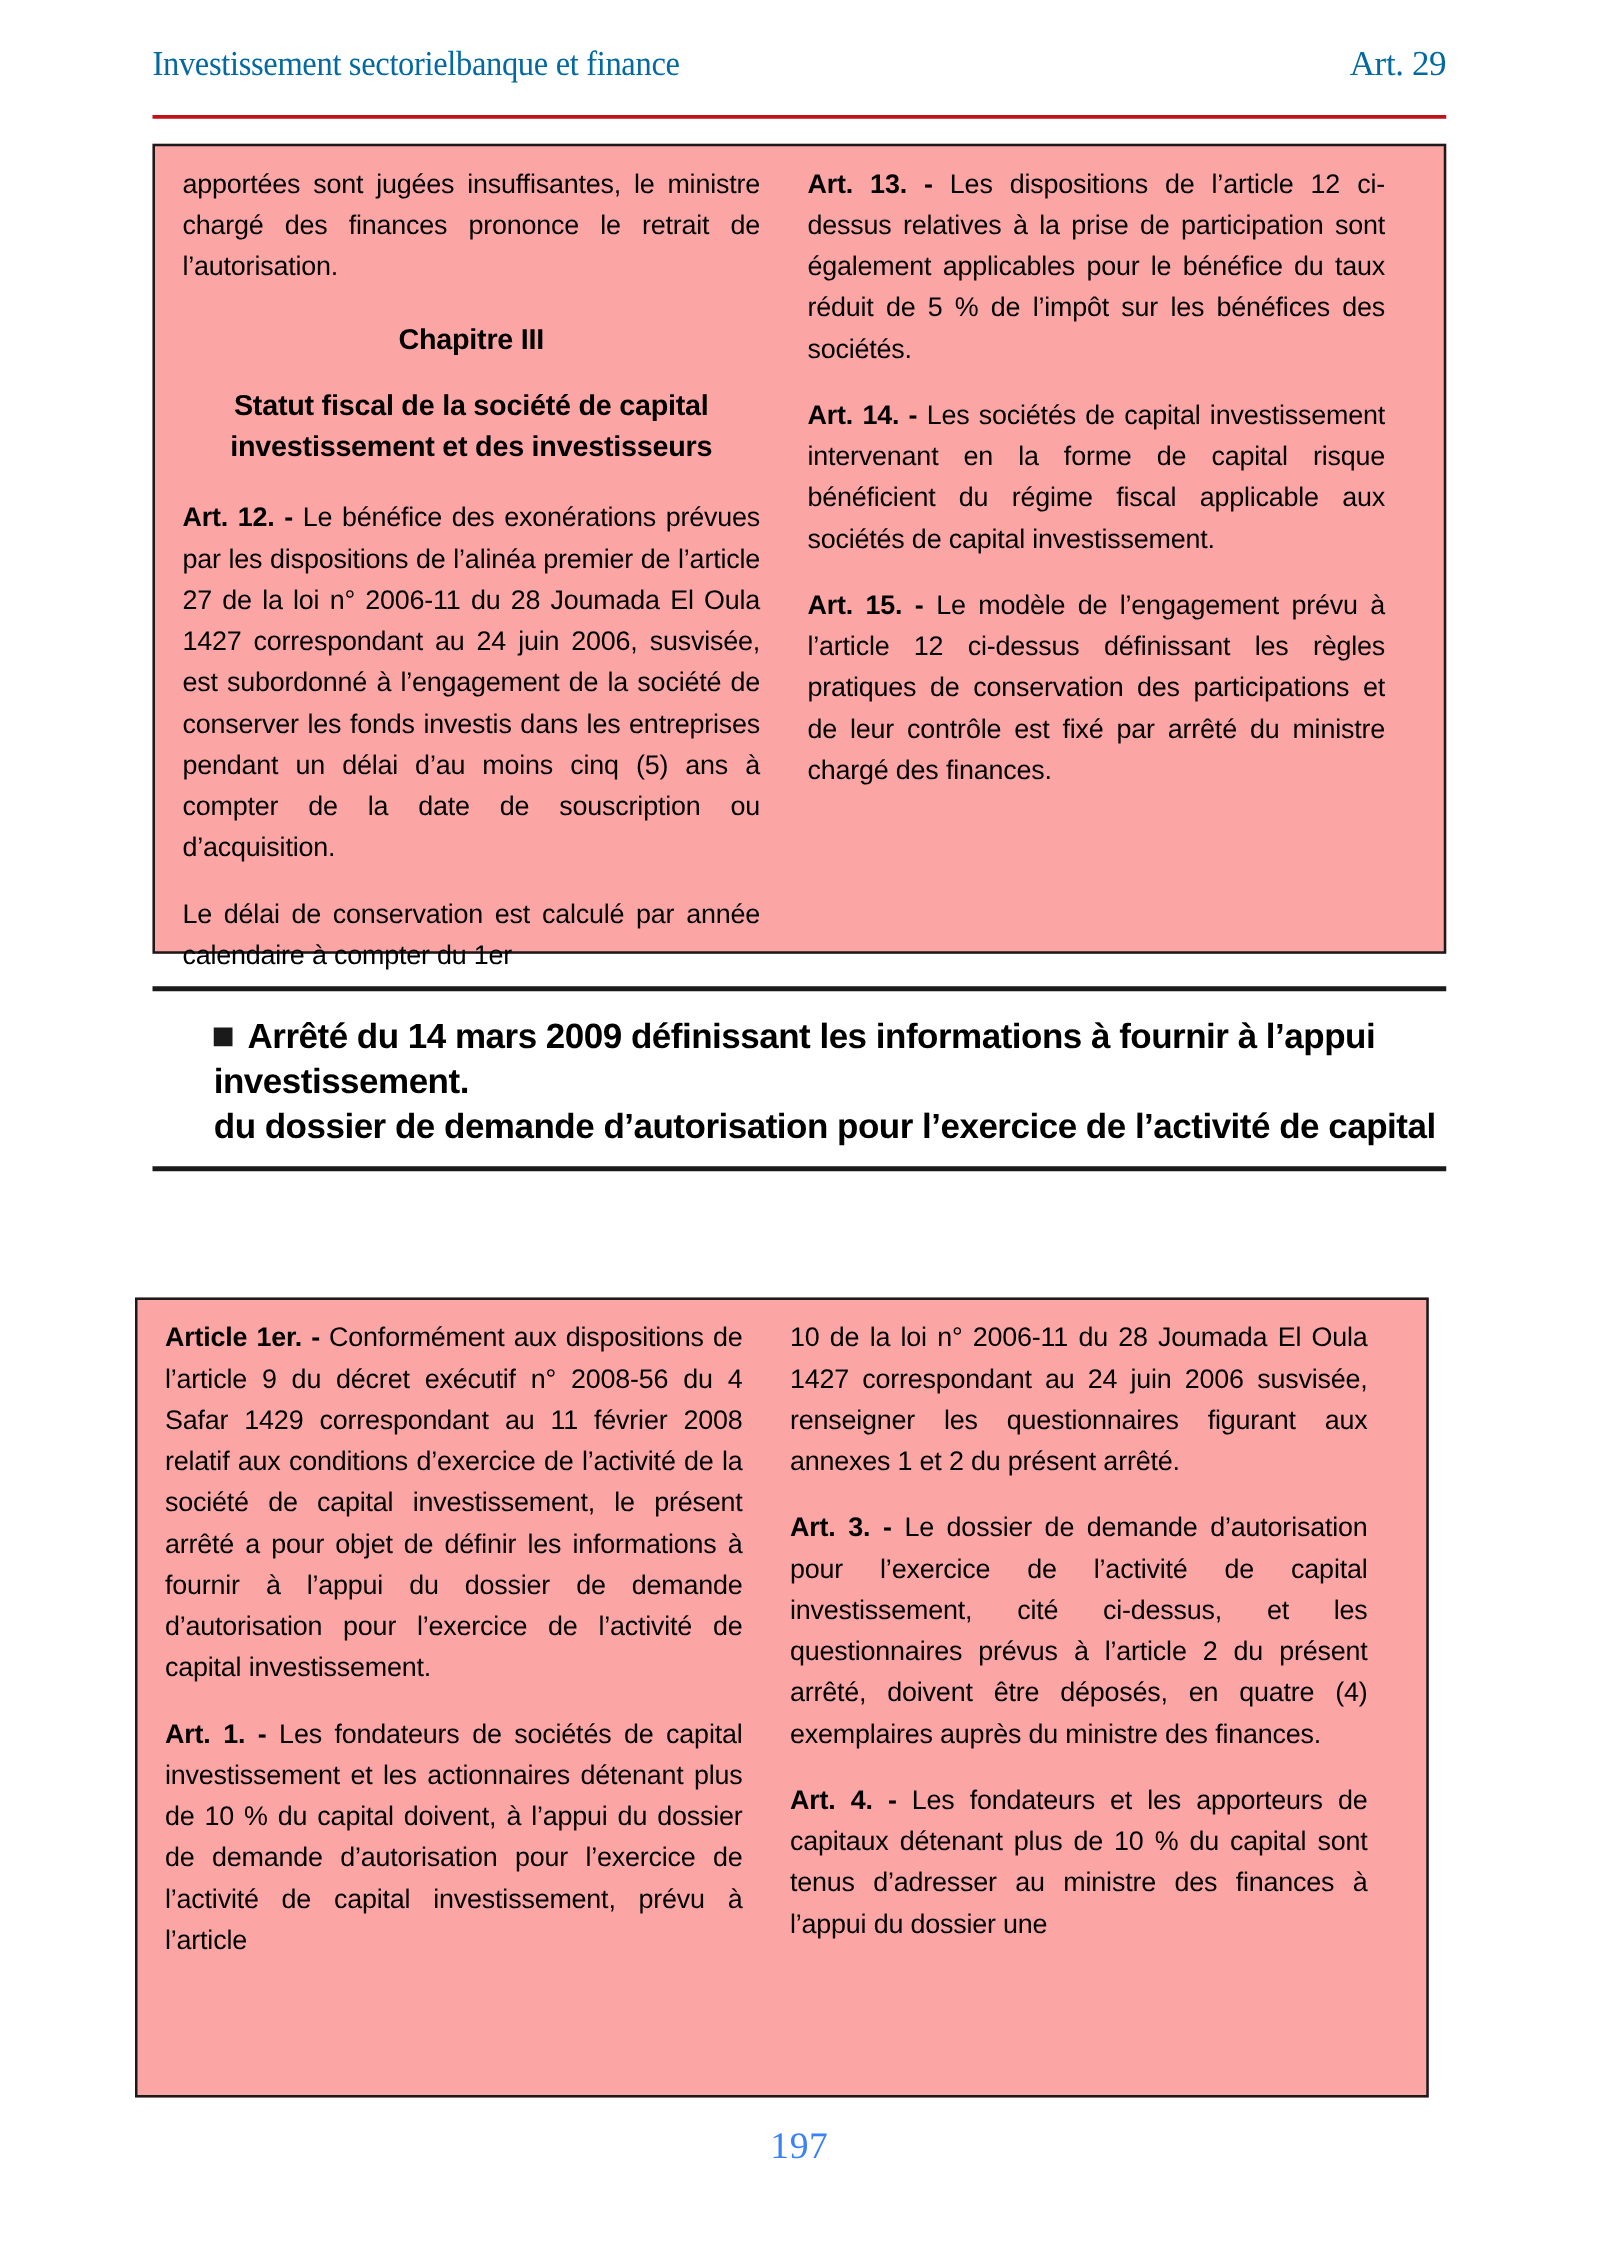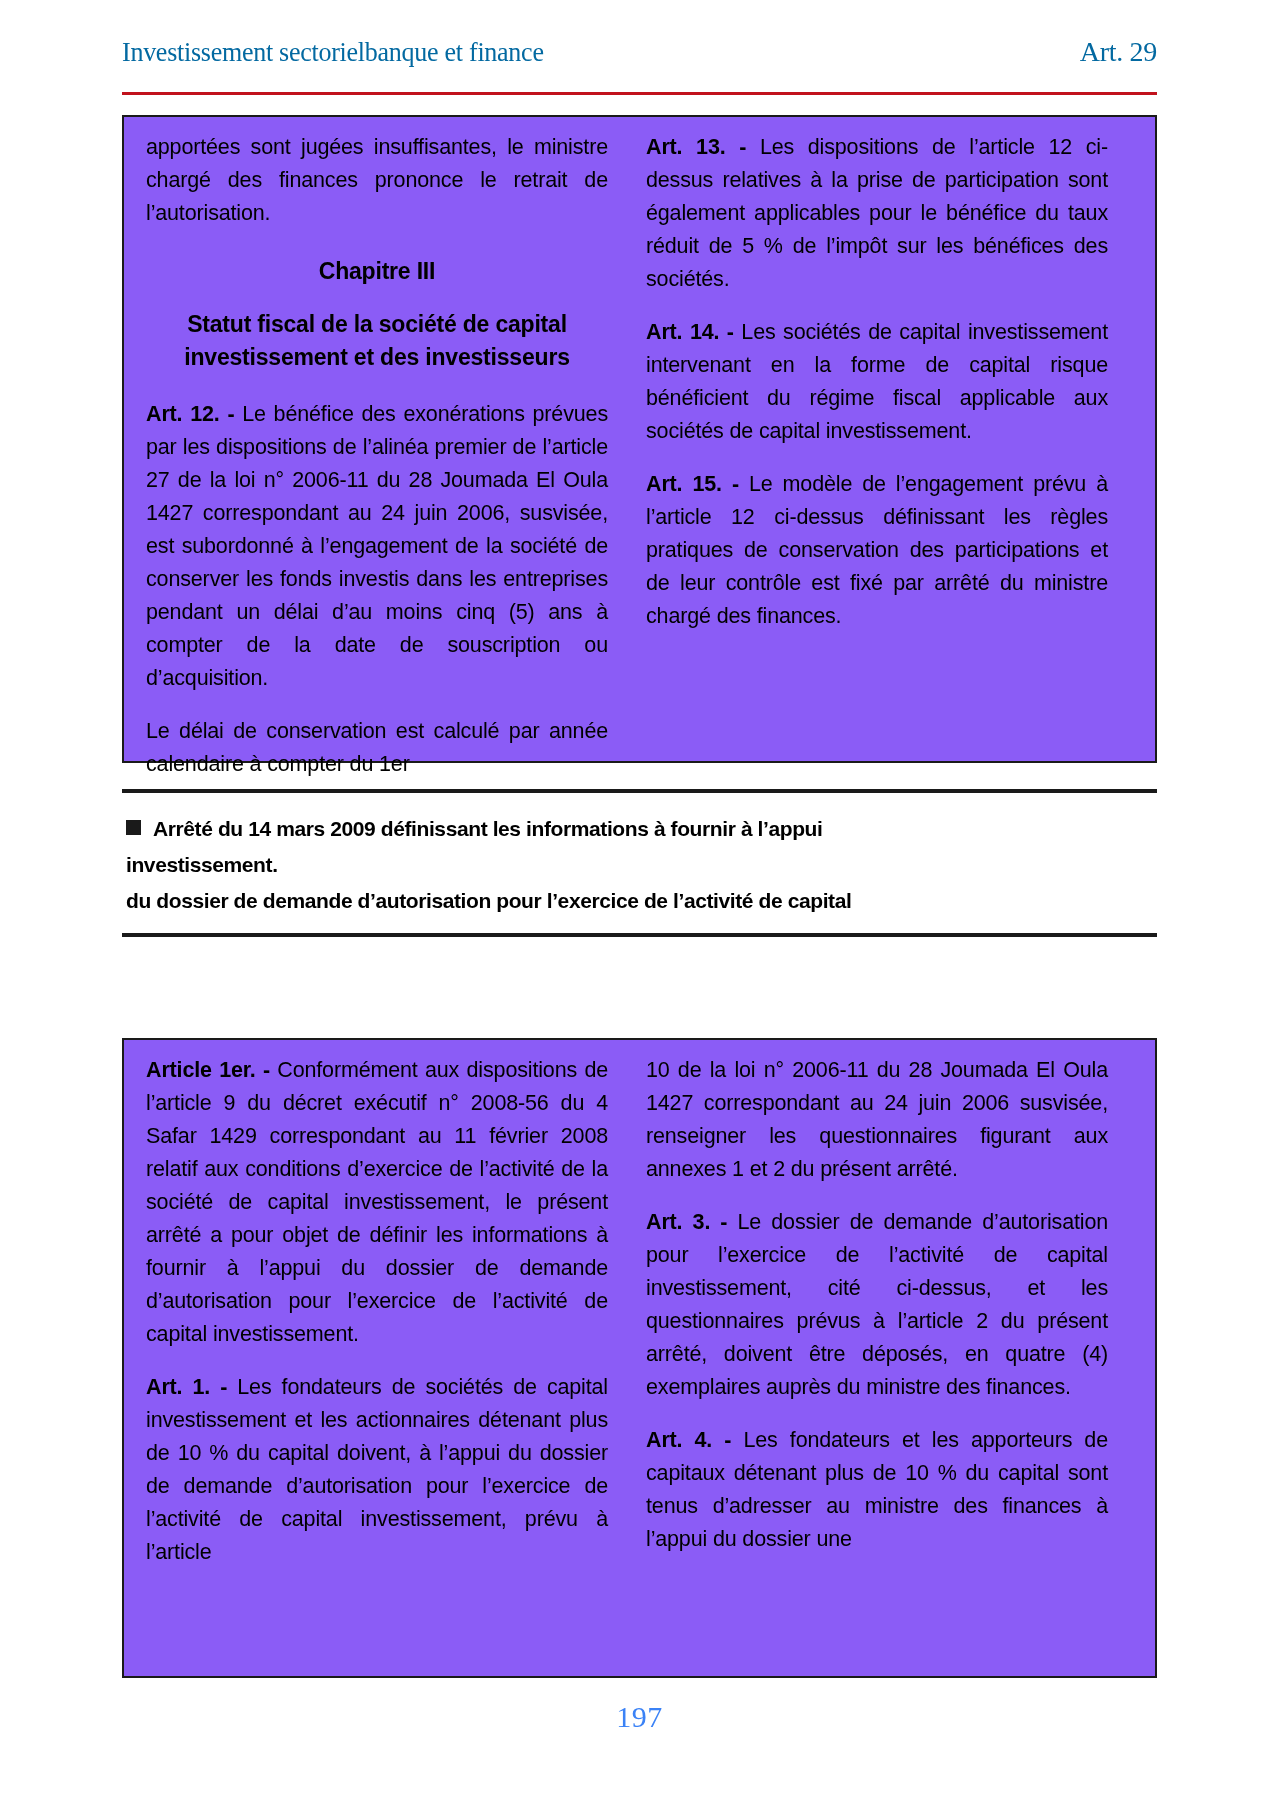--- a/index.html
+++ b/index.html
@@ -54,30 +54,30 @@
     top: 92px;
     height: 3px;
     background: #c1121c;
   }
 
   
   .article-box {
     position: absolute;
     border: 2px solid #1a1a1a;
     box-sizing: border-box;
-    background: #8b5cf6;
+    background: #fca5a5;
   }
   #box-top {
     left: 122px;
     top: 115px;
     width: 1035px;
     height: 648px;
   }
   #box-bottom {
-    left: 122px;
+    left: 108px;
     top: 1038px;
     width: 1035px;
     height: 640px;
   }
 
   .cols {
     position: absolute;
     inset: 0;
     padding: 14px 22px 10px 22px;
     box-sizing: border-box;
@@ -130,25 +130,26 @@
     width: 1035px;
   }
   .arrete-rule-top,
   .arrete-rule-bottom {
     height: 4px;
     background: #1a1a1a;
     width: 100%;
   }
   .arrete-body {
     padding: 18px 4px 14px 4px;
-    font-size: 21px;
+    font-size: 28px;
     line-height: 36px;
     font-weight: bold;
     letter-spacing: -0.4px;
     text-align: left;
+    margin-left: 45px;
   }
   .arrete-body .bullet {
     display: inline-block;
     width: 15px;
     height: 15px;
     background: #1a1a1a;
     margin-right: 12px;
     vertical-align: 1px;
   }
   .arrete-line { display: block; }

